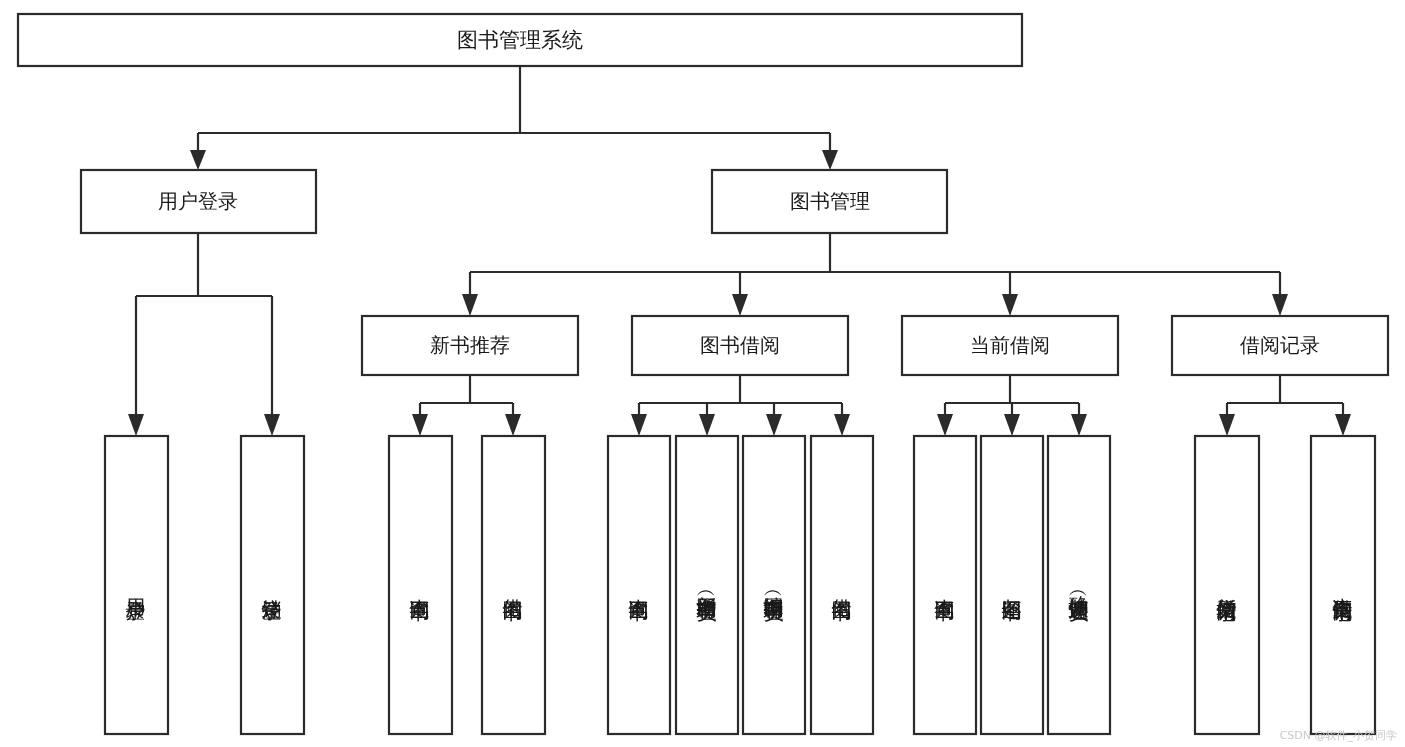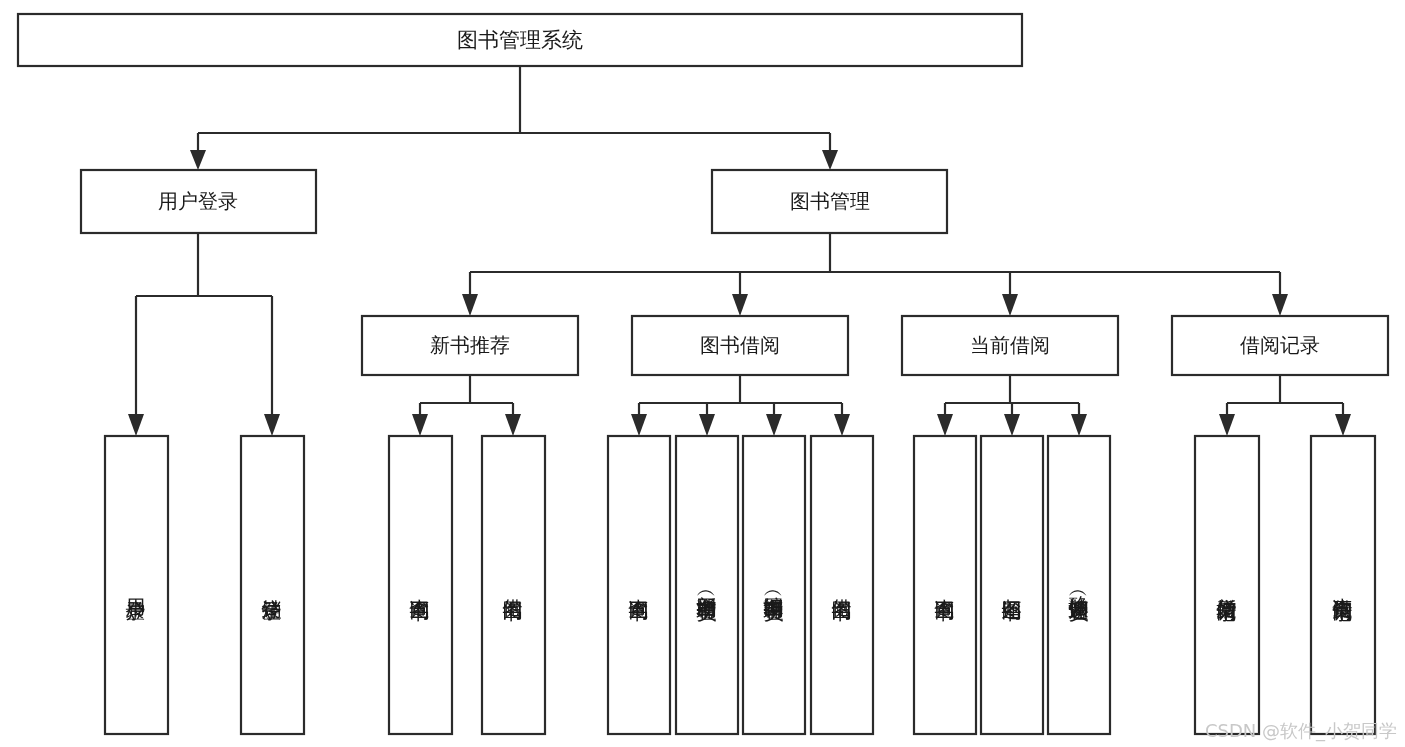--- a/index.html
+++ b/index.html
@@ -47,21 +47,21 @@
     stroke-width: 2.2;
     fill: none;
     stroke-linecap: butt;
   }
   .arrow-head { fill: #2b2b2b; }
   .watermark {
     position: absolute;
     right: 8px;
     bottom: 4px;
     font-family: "DejaVu Sans", "Liberation Sans", sans-serif;
-    font-size: 18px;
+    font-size: 11px;
     color: #c8c8c8;
     white-space: nowrap;
     pointer-events: none;
   }
 </style>
 </head>
 <body>
 
 <svg id="diagram" viewBox="0 0 1405 747" xmlns="http://www.w3.org/2000/svg">
 

